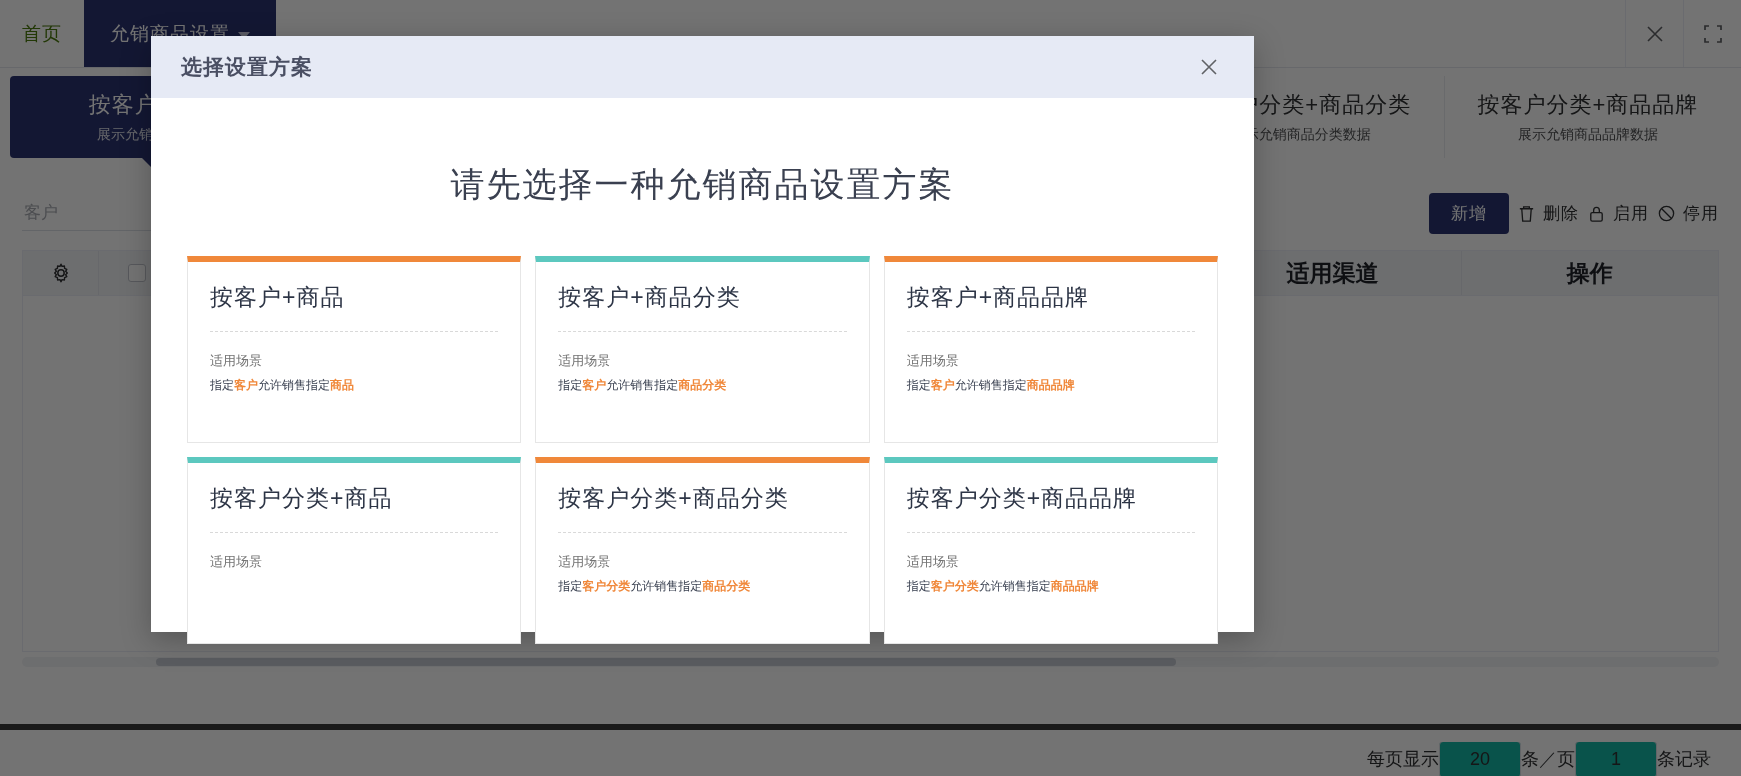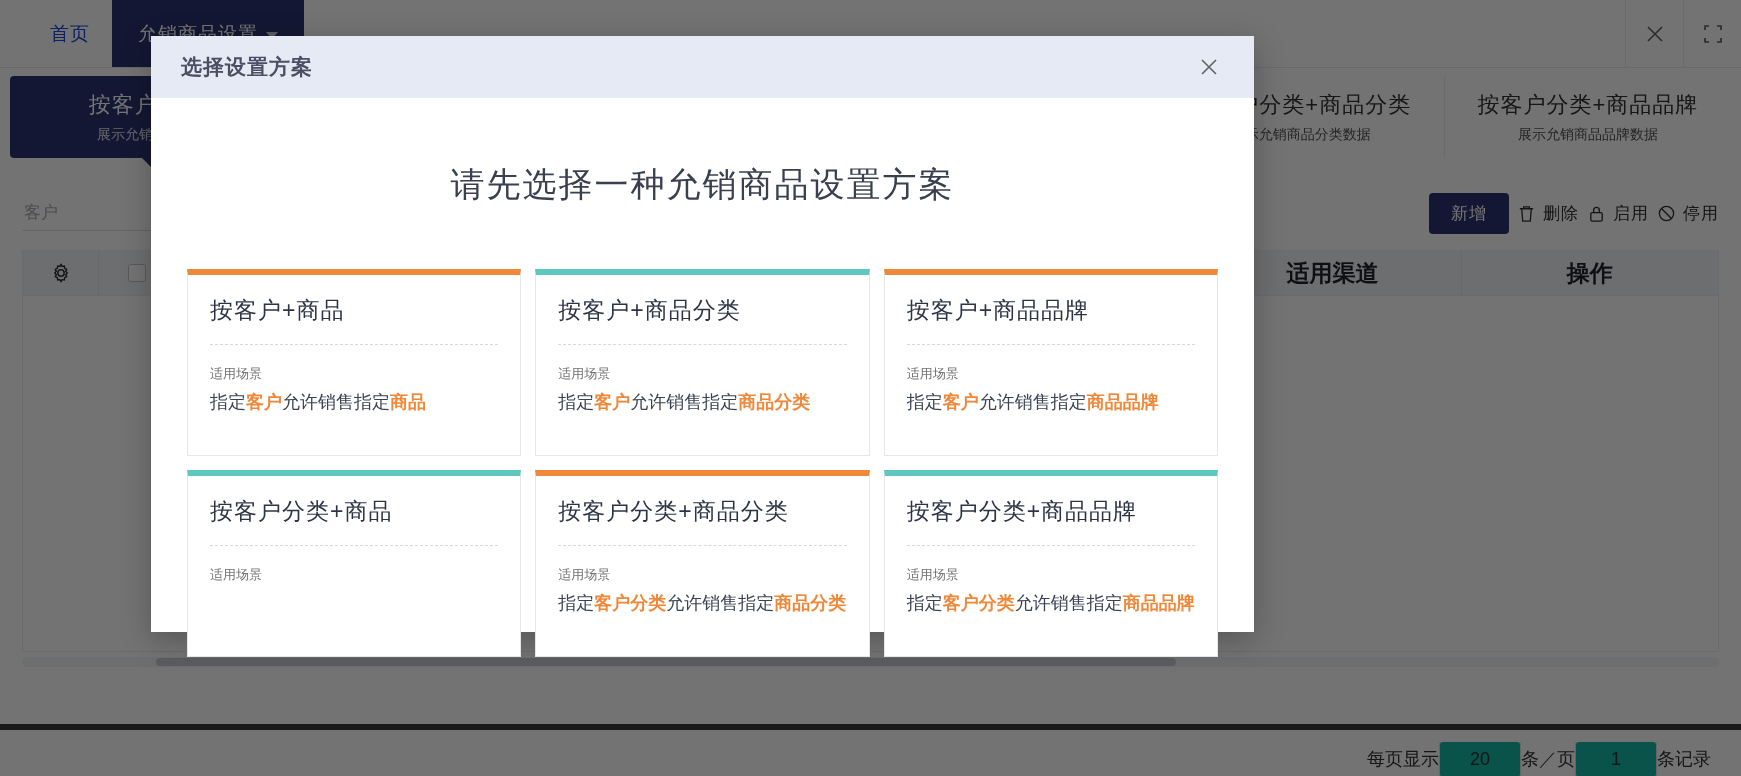--- a/index.html
+++ b/index.html
@@ -33,23 +33,22 @@
     width: 1741px; height: 68px;
     background: #ffffff;
     border-bottom: 1px solid #e4e7ed;
     display: flex;
     align-items: stretch;
   }
   .tab-home {
     display: flex; align-items: center; justify-content: center;
     padding: 0 22px;
     font-size: 19px;
-    color: #1d4ed8;
+    color: #4d7c0f;
     letter-spacing: 1px;
-    margin-left: 28px;
   }
   .tab-active {
     display: flex; align-items: center; justify-content: center;
     gap: 8px;
     padding: 0 26px;
     background: #2b3472;
     color: #ffffff;
     font-size: 19px;
     letter-spacing: 1px;
   }
@@ -264,21 +263,20 @@
   .modal-close {
     width: 30px; height: 30px;
     display: flex; align-items: center; justify-content: center;
     color: #606266;
   }
   .modal-body {
     flex: 1;
     padding: 0 36px;
     display: flex;
     flex-direction: column;
-    gap: 13px;
   }
   .modal-heading {
     text-align: center;
     font-size: 34px;
     color: #3a4050;
     letter-spacing: 2px;
     margin-top: 64px;
     margin-bottom: 48px;
     font-weight: normal;
   }
@@ -306,21 +304,21 @@
   .card-rule {
     border-top: 1px dashed #d9d9d9;
     margin-bottom: 20px;
   }
   .card-scene-label {
     font-size: 13px;
     color: #737373;
     margin-bottom: 6px;
   }
   .card-desc {
-    font-size: 18px;
+    font-size: 12px;
     color: #3b4252;
     line-height: 1.5;
   }
   .hl { color: #f0883a; font-weight: bold; }
 </style>
 </head>
 <body>
 
 <div id="root">
 

